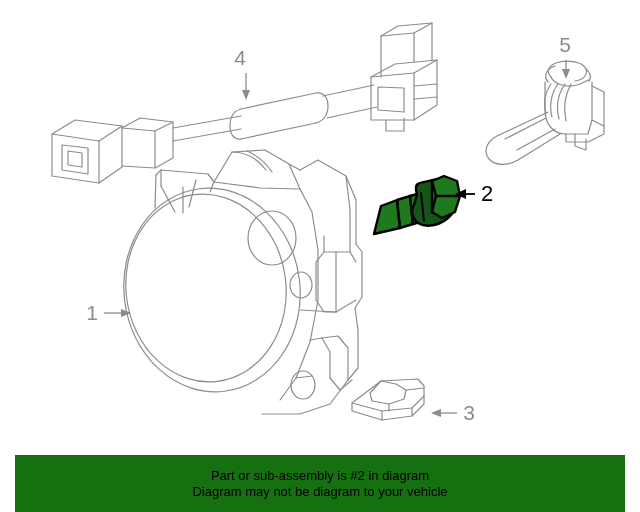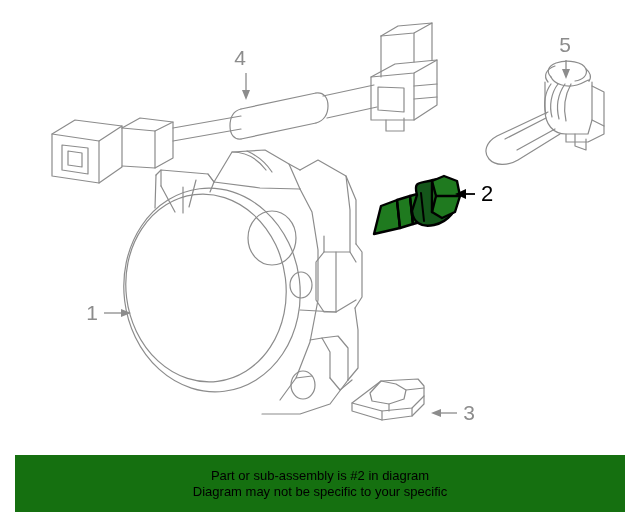--- a/index.html
+++ b/index.html
@@ -227,16 +227,16 @@
     <g>
       <text class="callout-text highlight" x="487" y="201" text-anchor="middle">2</text>
       <path d="M 475 194 L 462 194" stroke="#000000" stroke-width="1.8" fill="none"></path>
       <path d="M 455 194 L 466 189 L 466 199 Z" fill="#000000" stroke="none"></path>
     </g>
 
   </svg>
 
   <div id="notice-banner">
     <div class="notice-line">Part or sub-assembly is #2 in diagram</div>
-    <div class="notice-line">Diagram may not be specific to your specific</div>
+    <div class="notice-line">Diagram may not be diagram to your vehicle</div>
   </div>
 
 </div>
 
 </body></html>

